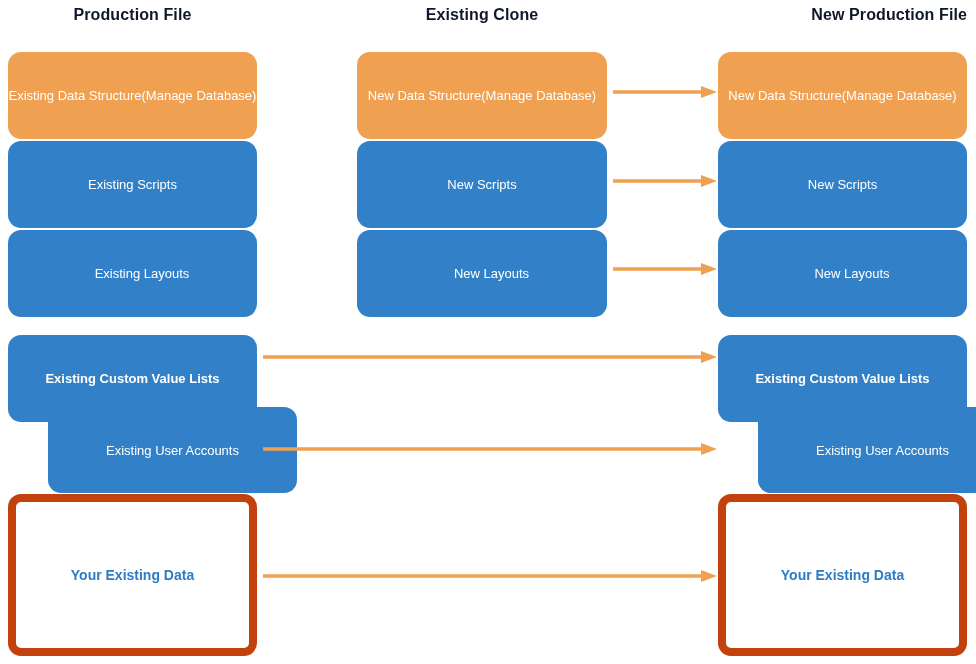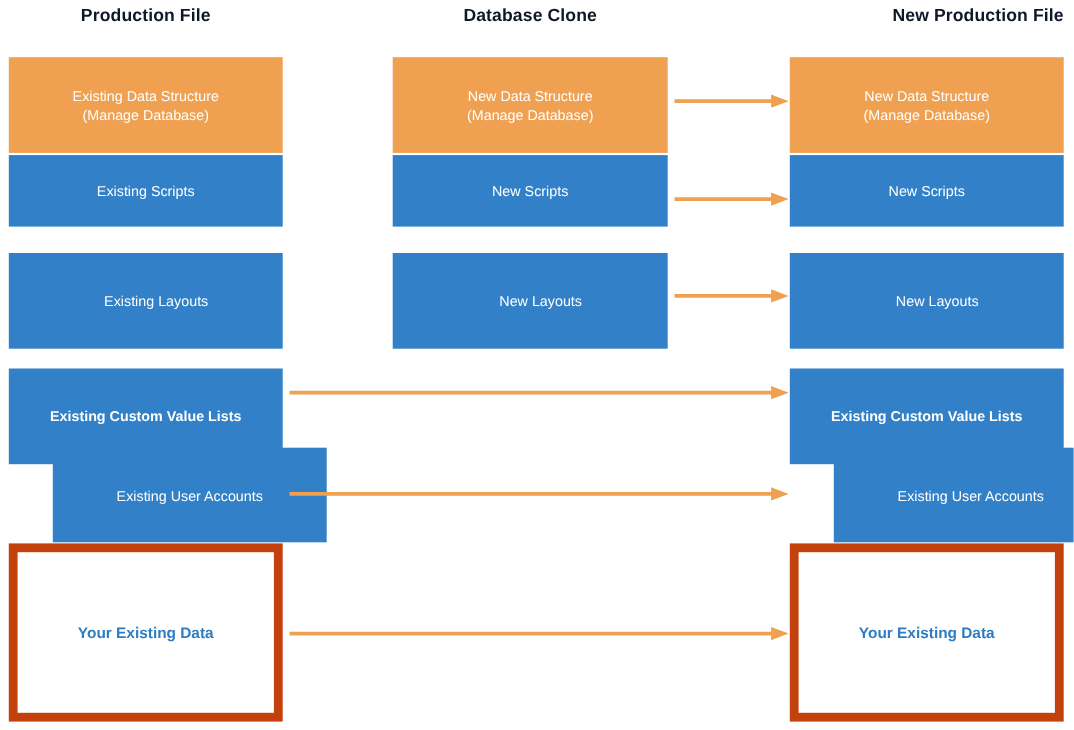--- a/index.html
+++ b/index.html
@@ -39,66 +39,67 @@
   }
   .col-header.c1 { left: 8px;   width: 249px; }
   .col-header.c2 { left: 357px; width: 250px; }
   .col-header.c3 { left: 718px; width: 249px; text-align: right; }
 
   
   .block {
     position: absolute;
     box-sizing: border-box;
     display: flex;
-    flex-direction: column;
+    flex-direction: row;
     align-items: center;
     justify-content: center;
     color: #ffffff;
     font-size: 13px;
     line-height: 17px;
     font-weight: 400;
+    border-radius: 13px;
   }
   .block.orange { background: #EFA050; }
   .block.blue   { background: #3180C8; }
   .block.hollow {
     background: #ffffff;
     border: 8px solid #c2410c;
     color: #2E7CC4;
     font-weight: bold;
     font-size: 14px;
   }
   .block .line { display: block; }
 
   
   .c1 { left: 8px;   width: 249px; }
   .c2 { left: 357px; width: 250px; }
   .c3 { left: 718px; width: 249px; }
 
   
   .r1 { top: 52px;  height: 87px; }
-  .r2 { top: 141px; height: 65px; }
+  .r2 { top: 141px; height: 87px; }
   .r3 { top: 230px; height: 87px; padding-left: 19px; }
   .r4 { top: 335px; height: 87px; font-weight: bold; }
   .r5 { top: 407px; height: 86px; margin-left: 40px; }
   .r6 { top: 494px; height: 162px; }
 
   
   .arrow {
     position: absolute;
     height: 16px;
   }
   .arrow svg { display: block; width: 100%; height: 100%; }
 </style>
 </head>
 <body>
 
 <div class="diagram">
 
   <div class="col-header c1">Production File</div>
-  <div class="col-header c2">Database Clone</div>
+  <div class="col-header c2">Existing Clone</div>
   <div class="col-header c3">New Production File</div>
 
   <div class="block orange c1 r1">
     <span class="line">Existing Data Structure</span>
     <span class="line">(Manage Database)</span>
   </div>
   <div class="block blue c1 r2">
     <span class="line">Existing Scripts</span>
   </div>
   <div class="block blue c1 r3">

